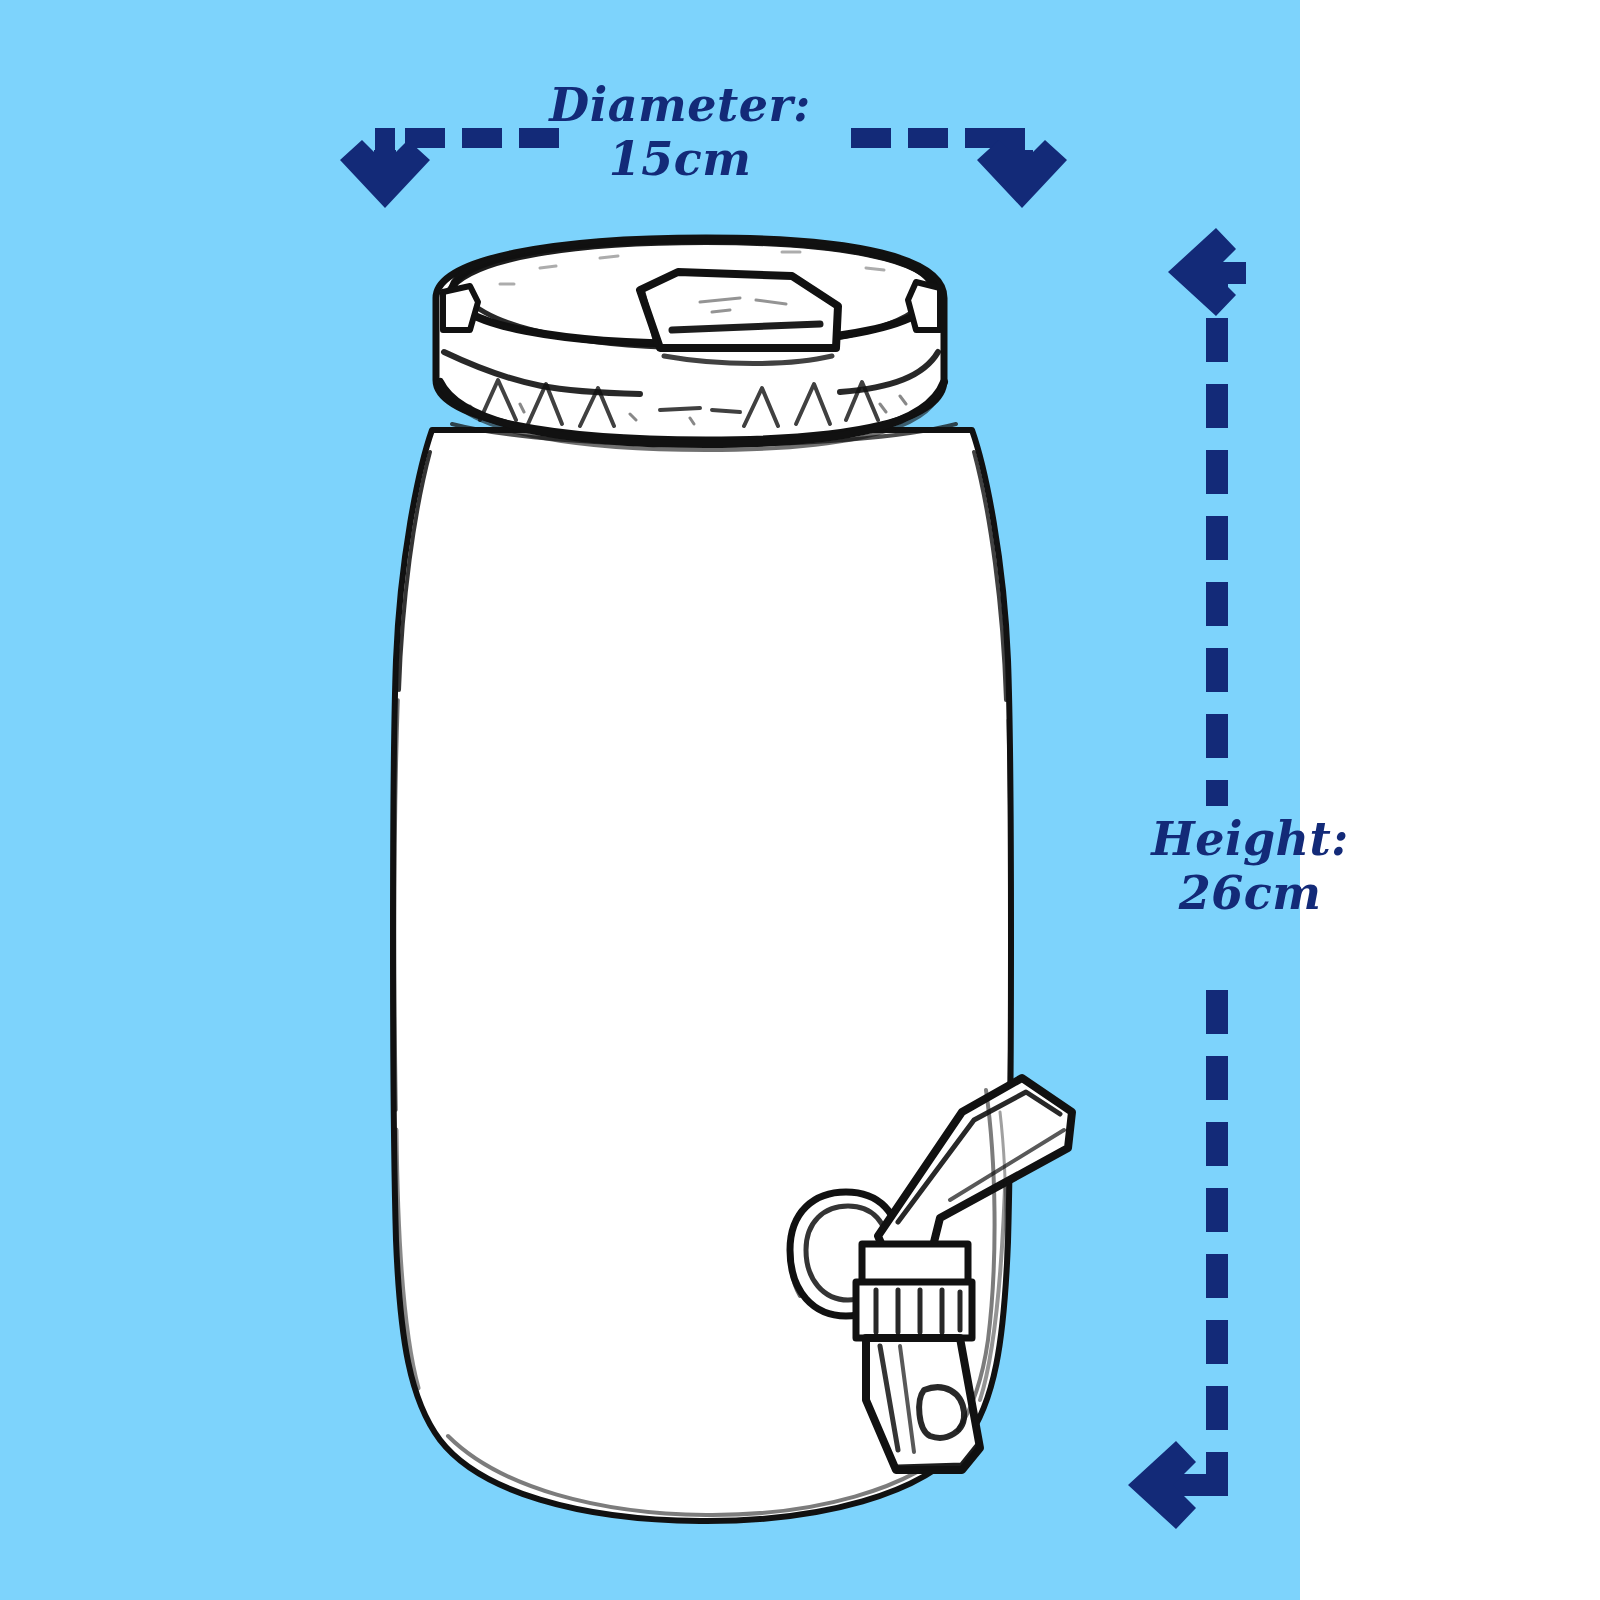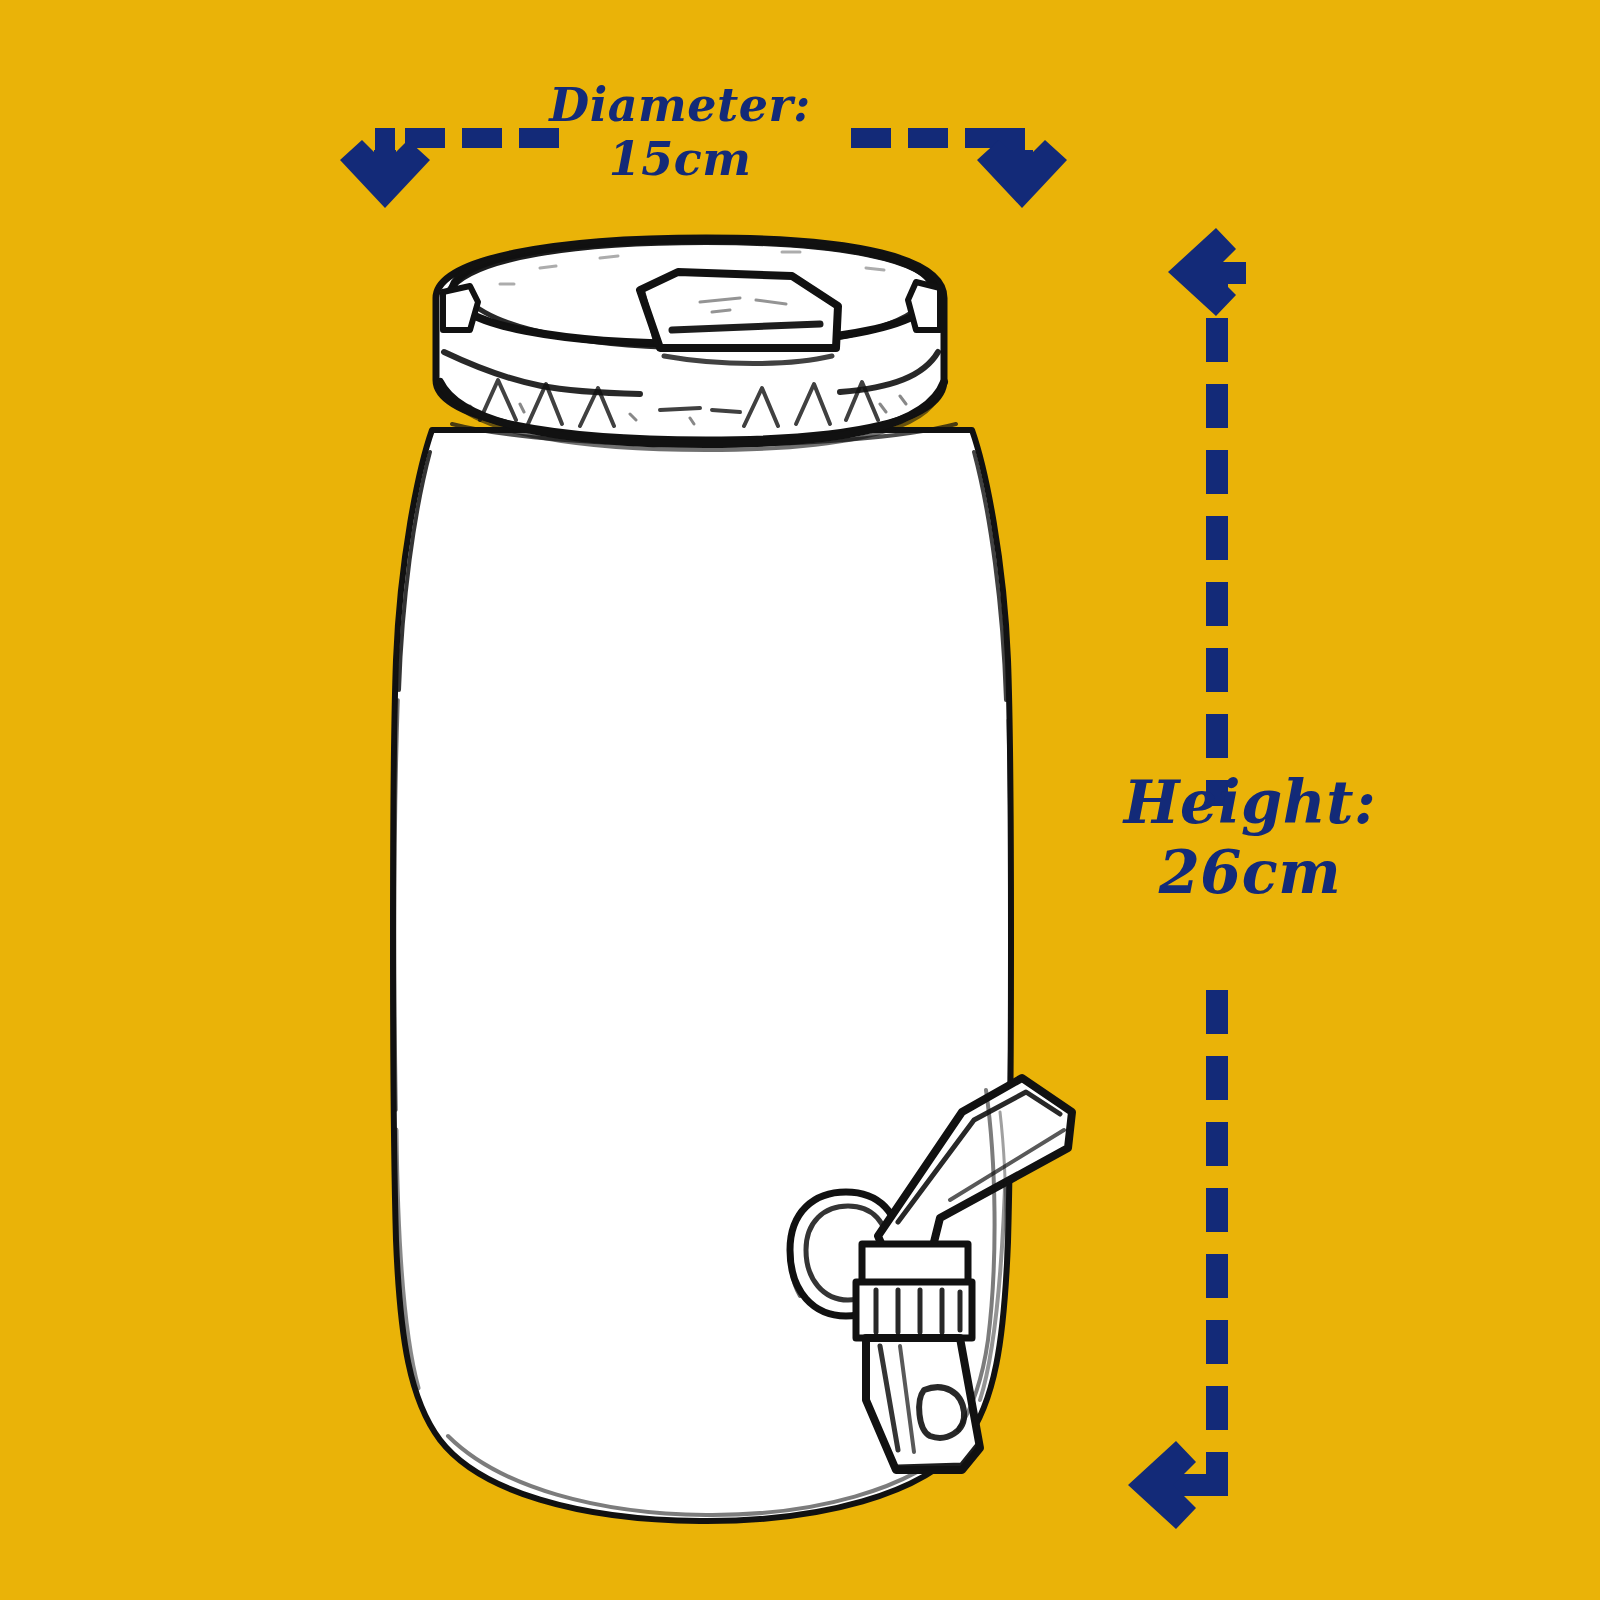--- a/index.html
+++ b/index.html
@@ -9,23 +9,23 @@
     background: #ffffff;
   }
   body {
     width: 1600px;
     height: 1600px;
     overflow: hidden;
     font-family: "DejaVu Serif", serif;
   }
   #stage {
     position: relative;
-    width: 1600px;
+    width: 1300px;
     height: 1600px;
-    background: #eab308;
+    background: #7dd3fc;
   }
   .layer {
     position: absolute;
     top: 0;
     left: 0;
     width: 1600px;
     height: 1600px;
   }
   .dim-label {
     position: absolute;
@@ -40,23 +40,23 @@
     user-select: none;
   }
   #diameter-label {
     left: 520px;
     top: 78px;
     width: 320px;
     font-size: 46px;
   }
   #height-label {
     left: 1100px;
-    top: 768px;
+    top: 812px;
     width: 300px;
-    font-size: 59px;
+    font-size: 46px;
   }
 </style>
 </head>
 <body>
 
 <div id="stage">
 
   <svg class="layer" viewBox="0 0 1600 1600">
     <g fill="none" stroke="#111111" stroke-linecap="round" stroke-linejoin="round">
 

